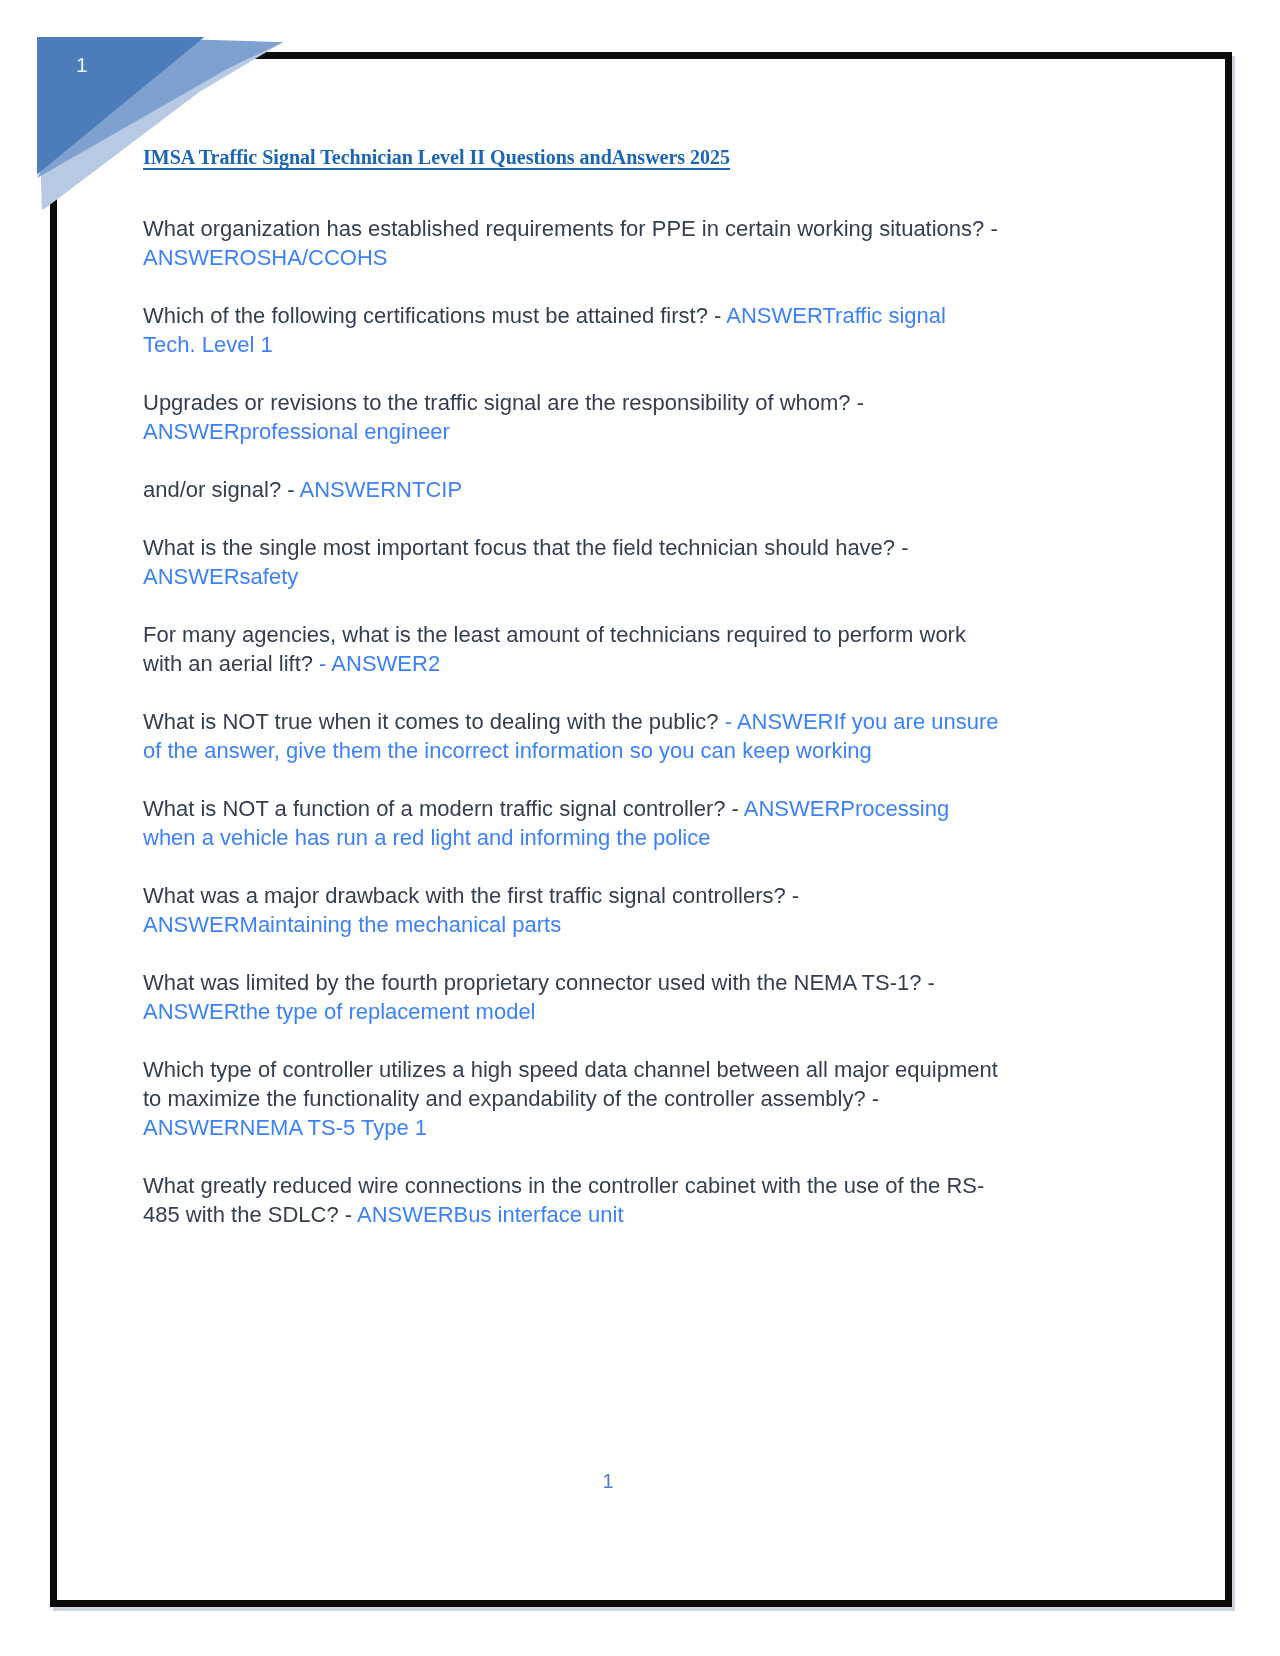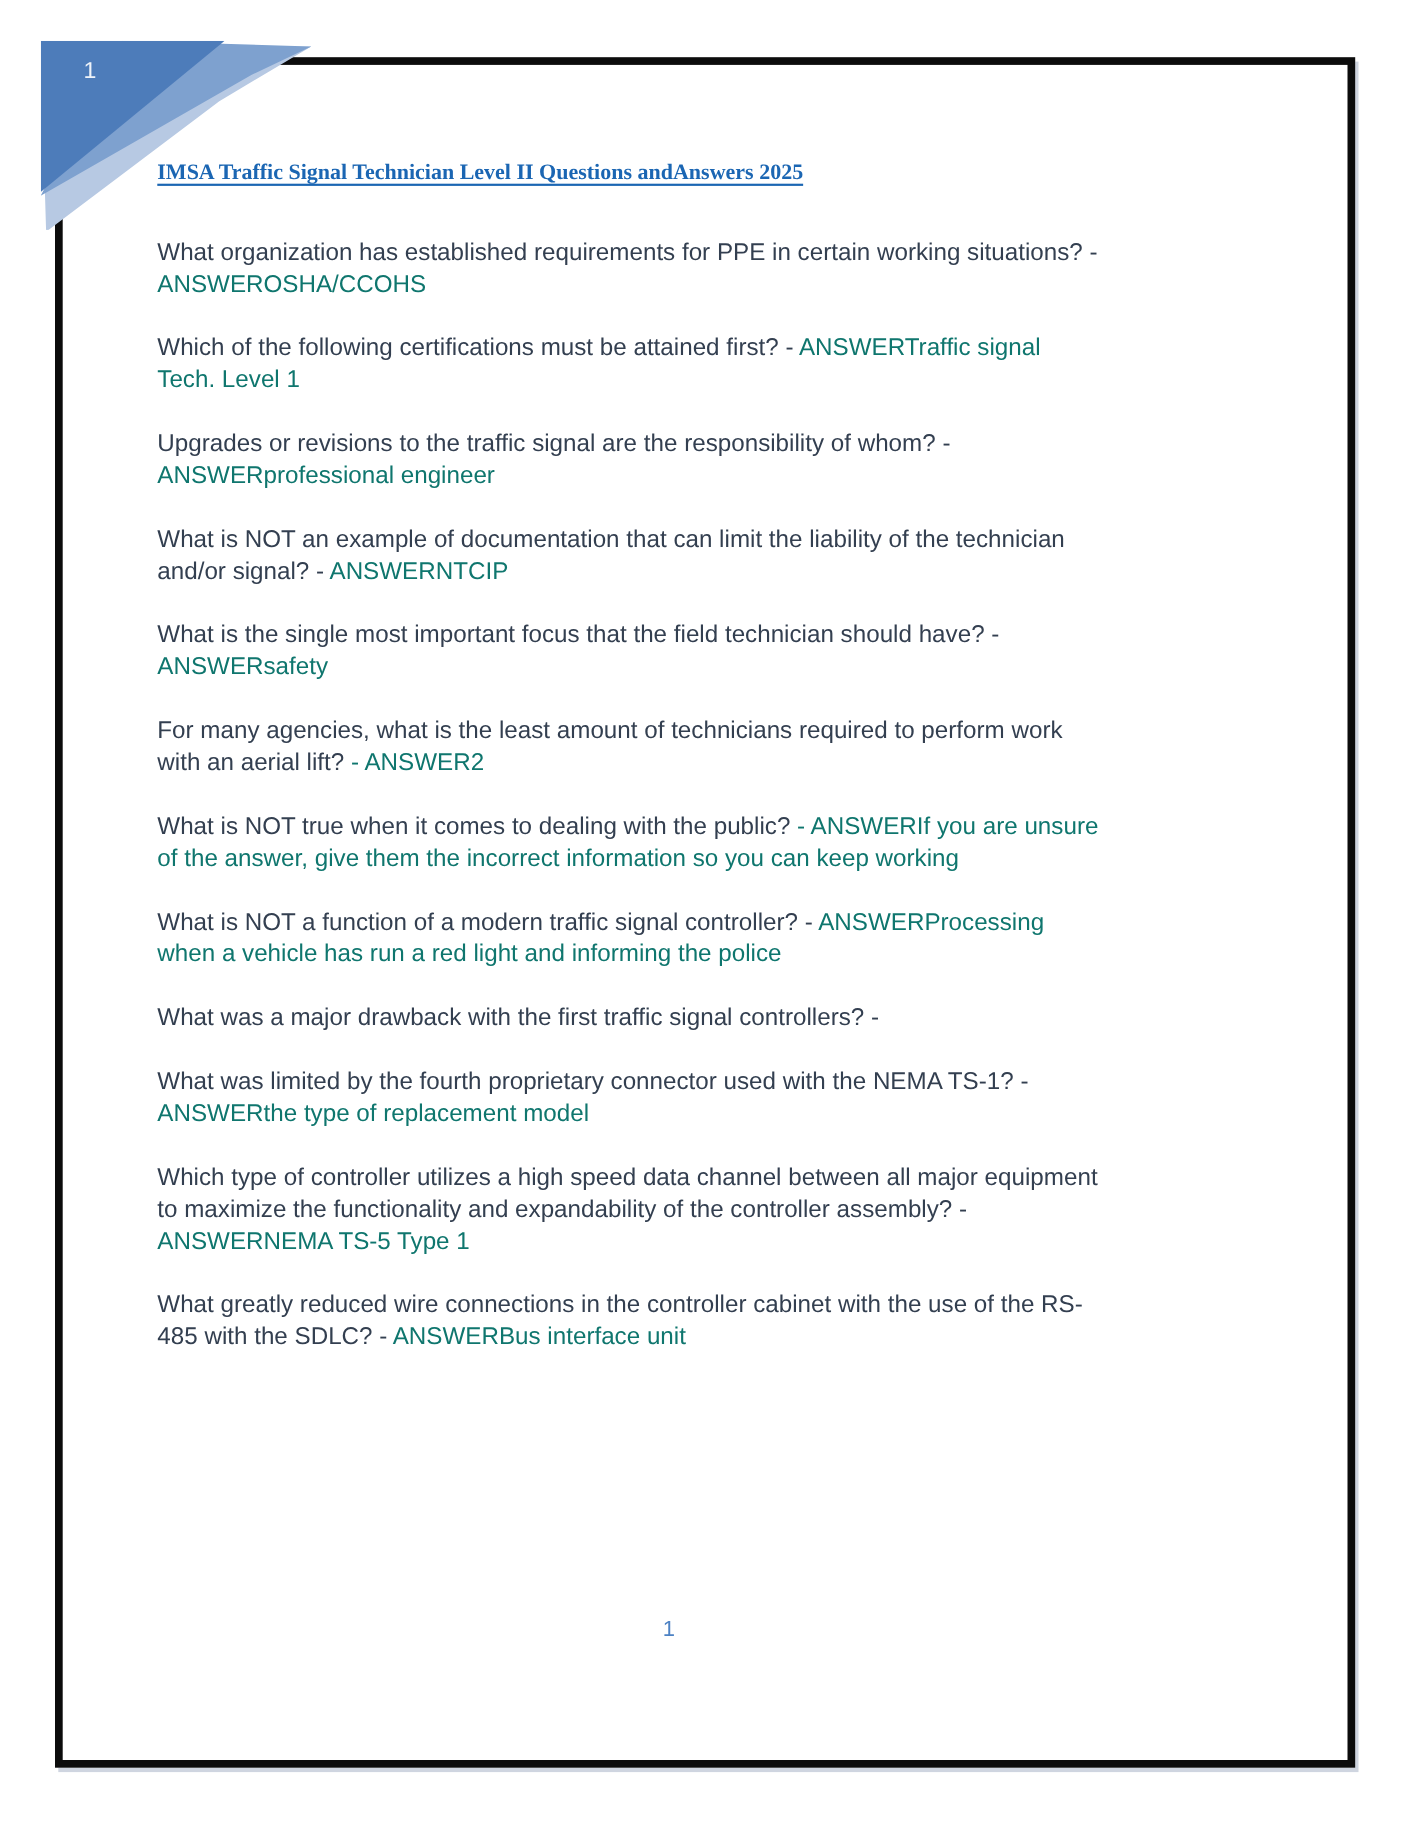--- a/index.html
+++ b/index.html
@@ -28,21 +28,21 @@
   .content{position:absolute;left:143px;top:141px;width:940px;z-index:2;}
   .doc-title{
     font-family:"Liberation Serif",serif;font-weight:bold;
     font-size:20px;line-height:33px;color:#1b66b3;
     text-decoration:underline;text-decoration-thickness:2px;text-underline-offset:4px;
     margin:0 0 40px 0;white-space:nowrap;
   }
   .qa-paragraph{margin:0 0 29px 0;}
   .qa-line{font-size:22px;line-height:29px;white-space:nowrap;}
   .qa-line .q{color:#333f50;text-align:center;}
-  .qa-line .ans{color:#0f766e;}
+  .qa-line .ans{color:#3b82f6;}
   .footer-num{
     position:absolute;left:143px;top:1468px;width:930px;z-index:2;
     text-align:center;color:#4d82c4;font-size:20px;line-height:26px;
   }
 </style>
 </head>
 <body>
 
 <div class="frame"></div>
 
@@ -63,41 +63,41 @@
       </div>
       <div class="qa-paragraph">
         <div class="qa-line"><span class="q">Which of the following certifications must be attained first? - </span><span class="ans">ANSWERTraffic signal</span></div>
         <div class="qa-line"><span class="ans">Tech. Level 1</span></div>
       </div>
       <div class="qa-paragraph">
         <div class="qa-line"><span class="q">Upgrades or revisions to the traffic signal are the responsibility of whom? -</span></div>
         <div class="qa-line"><span class="ans">ANSWERprofessional engineer</span></div>
       </div>
       <div class="qa-paragraph">
-        <div class="qa-line"><span class="q">What is NOT an example of documentation that can limit the liability of the technician</span></div>
         <div class="qa-line"><span class="q">and/or signal? - </span><span class="ans">ANSWERNTCIP</span></div>
       </div>
       <div class="qa-paragraph">
         <div class="qa-line"><span class="q">What is the single most important focus that the field technician should have? -</span></div>
         <div class="qa-line"><span class="ans">ANSWERsafety</span></div>
       </div>
       <div class="qa-paragraph">
         <div class="qa-line"><span class="q">For many agencies, what is the least amount of technicians required to perform work</span></div>
         <div class="qa-line"><span class="q">with an aerial lift? </span><span class="ans">- ANSWER2</span></div>
       </div>
       <div class="qa-paragraph">
         <div class="qa-line"><span class="q">What is NOT true when it comes to dealing with the public? </span><span class="ans">- ANSWERIf you are unsure</span></div>
         <div class="qa-line"><span class="ans">of the answer, give them the incorrect information so you can keep working</span></div>
       </div>
       <div class="qa-paragraph">
         <div class="qa-line"><span class="q">What is NOT a function of a modern traffic signal controller? - </span><span class="ans">ANSWERProcessing</span></div>
         <div class="qa-line"><span class="ans">when a vehicle has run a red light and informing the police</span></div>
       </div>
       <div class="qa-paragraph">
         <div class="qa-line"><span class="q">What was a major drawback with the first traffic signal controllers? -</span></div>
+        <div class="qa-line"><span class="ans">ANSWERMaintaining the mechanical parts</span></div>
       </div>
       <div class="qa-paragraph">
         <div class="qa-line"><span class="q">What was limited by the fourth proprietary connector used with the NEMA TS-1? -</span></div>
         <div class="qa-line"><span class="ans">ANSWERthe type of replacement model</span></div>
       </div>
       <div class="qa-paragraph">
         <div class="qa-line"><span class="q">Which type of controller utilizes a high speed data channel between all major equipment</span></div>
         <div class="qa-line"><span class="q">to maximize the functionality and expandability of the controller assembly? -</span></div>
         <div class="qa-line"><span class="ans">ANSWERNEMA TS-5 Type 1</span></div>
       </div>

